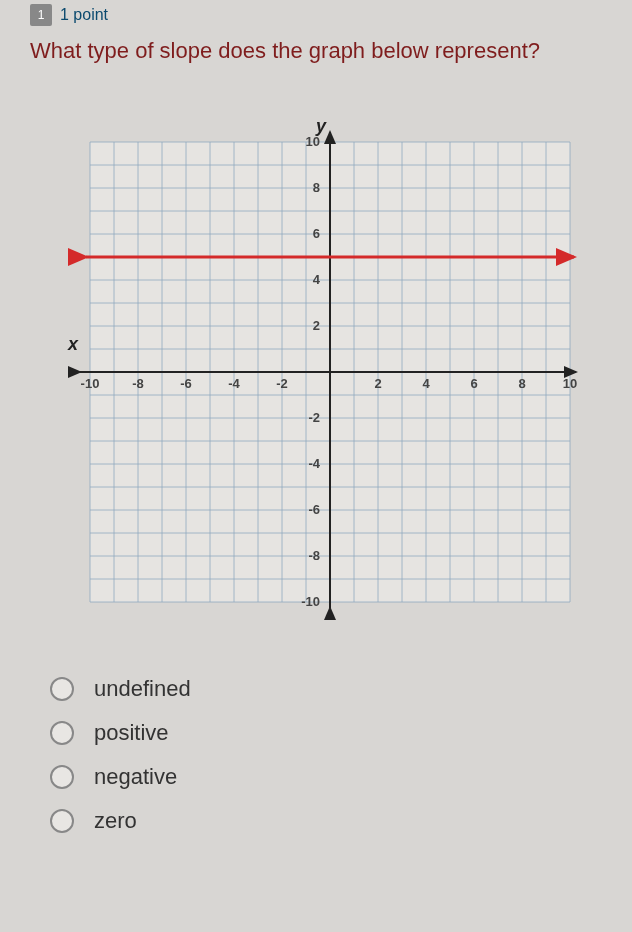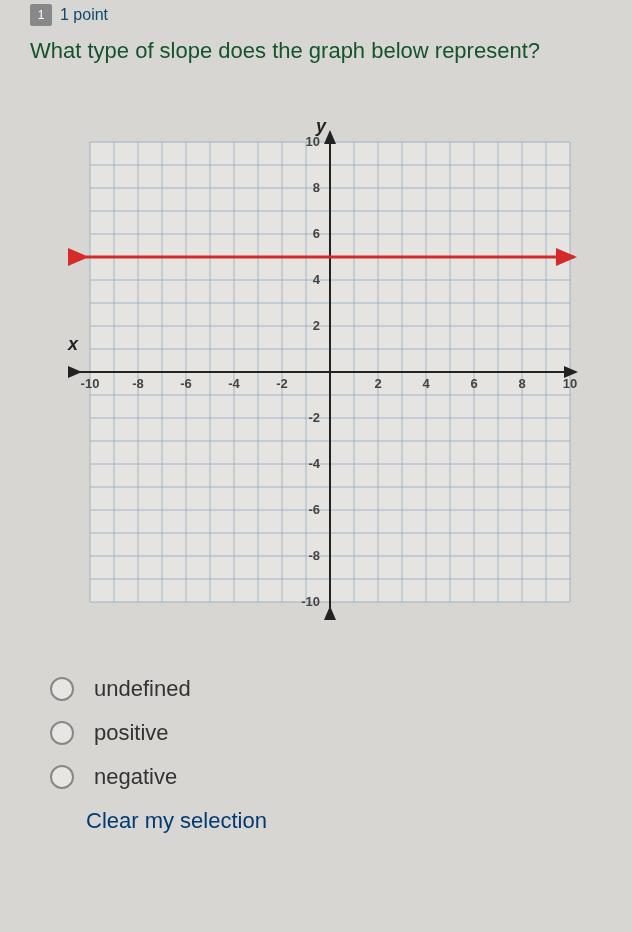--- a/index.html
+++ b/index.html
@@ -35,21 +35,21 @@
       align-items: center;
       justify-content: center;
       border-radius: 2px;
     }
     .points-label {
       color: #0c4a6e;
       font-size: 16px;
     }
     .question {
       font-size: 22px;
-      color: #14532d;
+      color: #7f1d1d;
       margin-top: 10px;
       line-height: 1.4;
       font-weight: 500;
     }
     .chart-wrapper {
       margin-top: 45px;
       margin-left: 20px;
     }
     .options {
       margin-top: 40px;
@@ -180,16 +180,19 @@
       <div class="option-label">undefined</div>
     </div>
     <div class="option">
       <div class="radio"></div>
       <div class="option-label">positive</div>
     </div>
     <div class="option">
       <div class="radio"></div>
       <div class="option-label">negative</div>
     </div>
-    <div class="clear-link">Clear my selection</div>
+    <div class="option">
+      <div class="radio"></div>
+      <div class="option-label">zero</div>
+    </div>
   </div>
 
 </div>
 
 </body></html>

